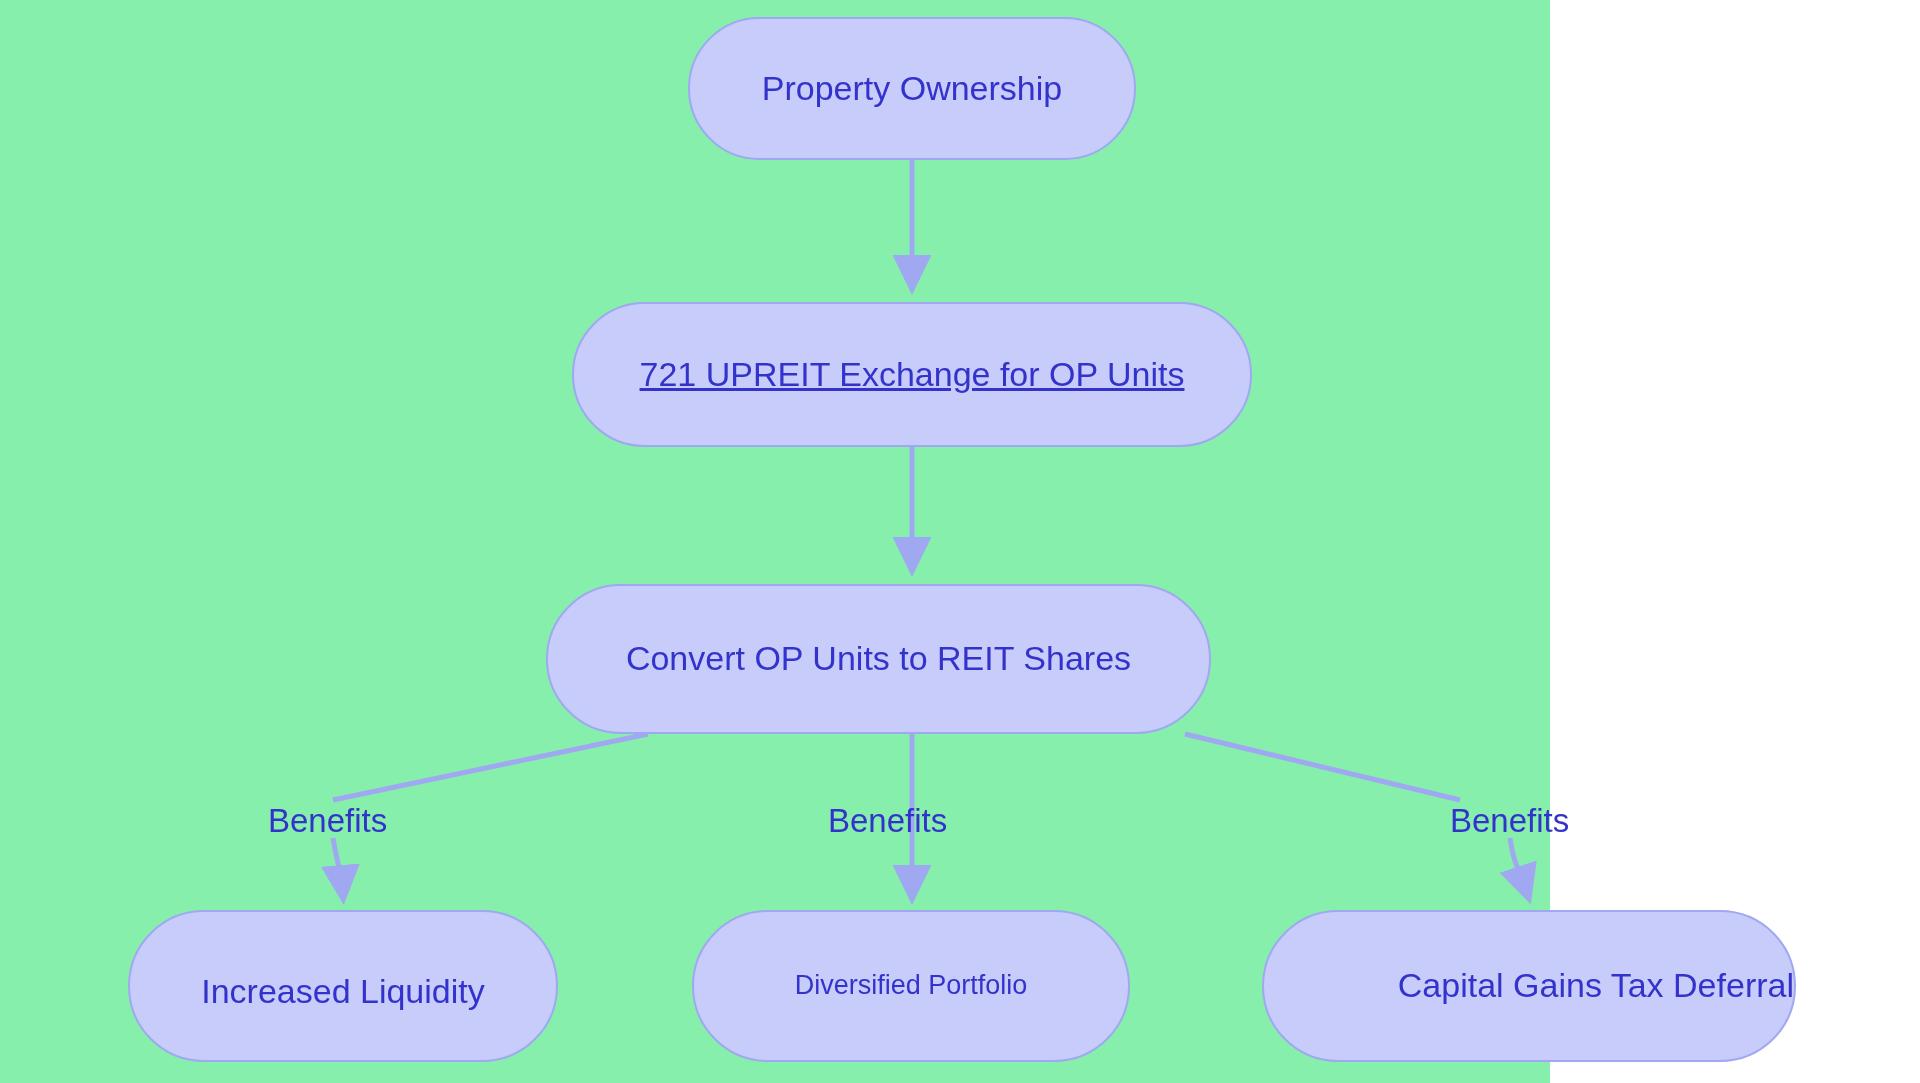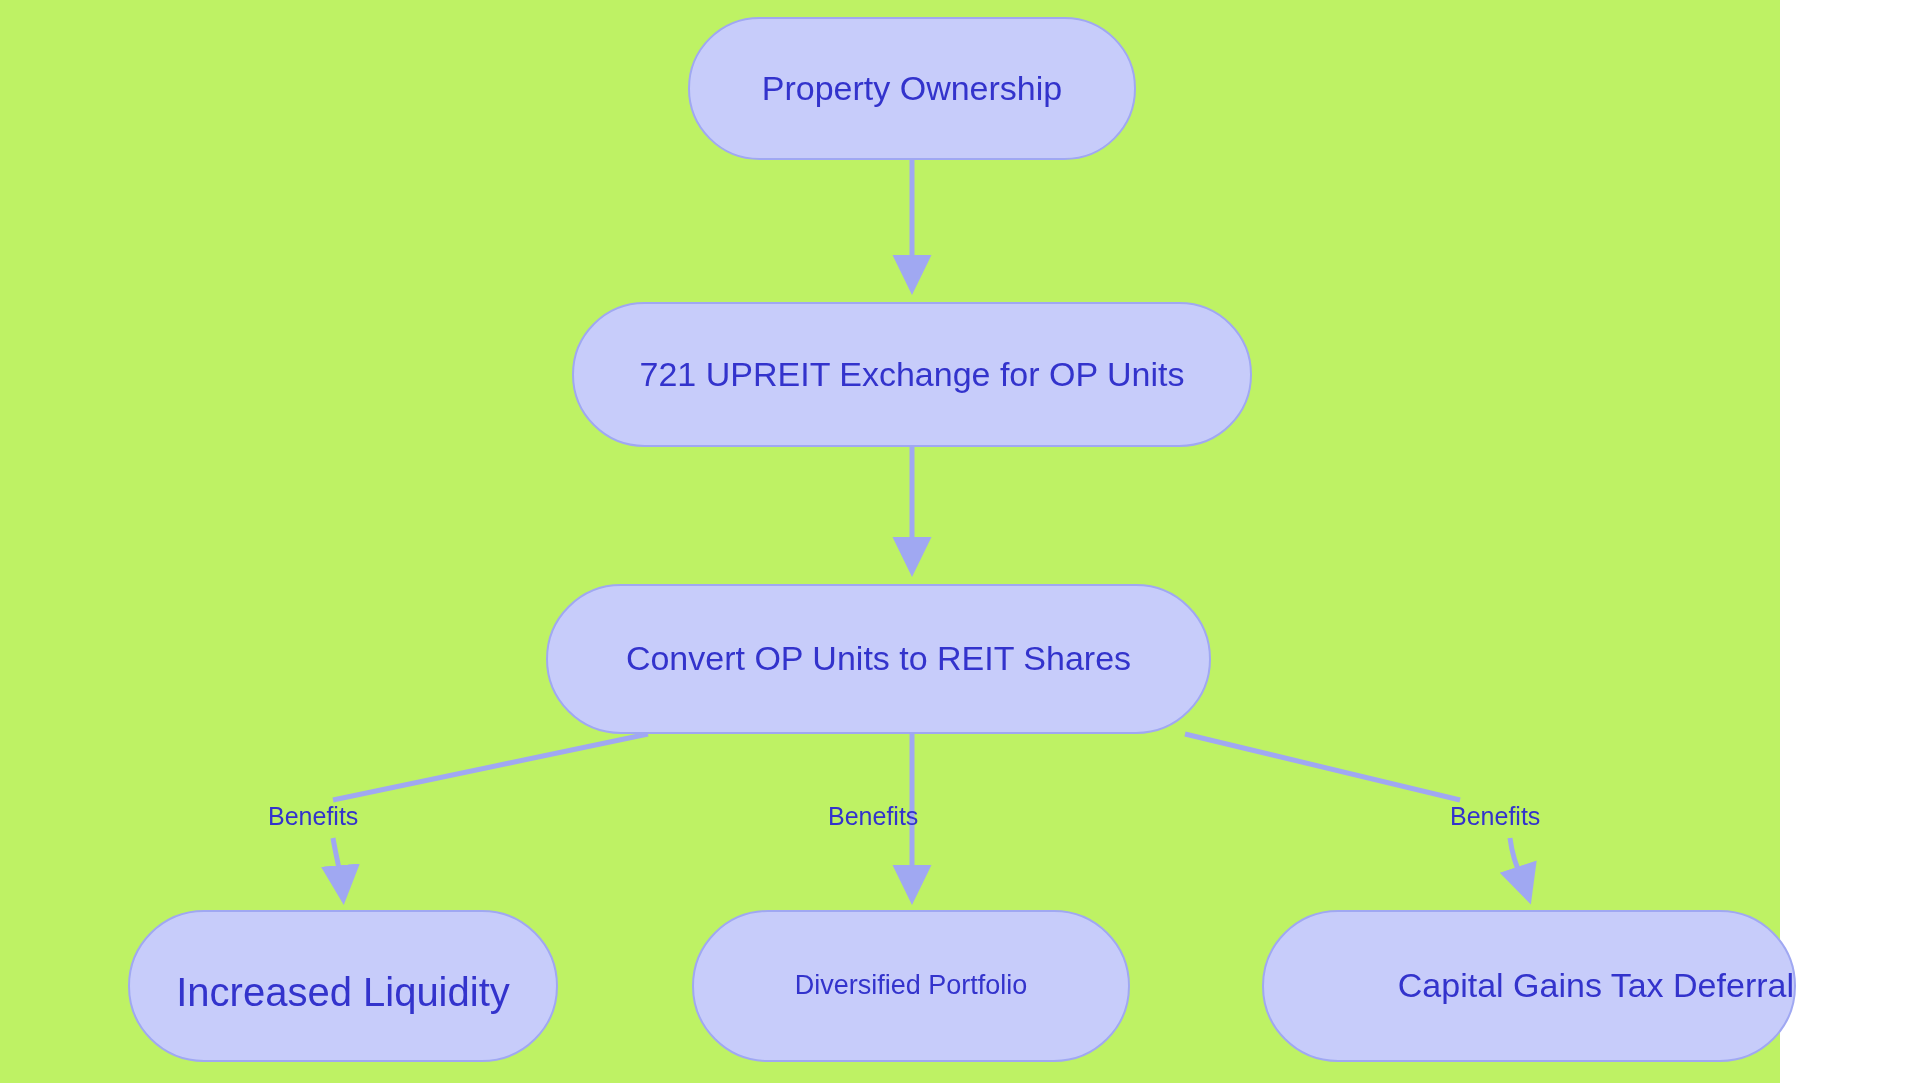--- a/index.html
+++ b/index.html
@@ -8,23 +8,23 @@
     background: #ffffff;
   }
   body {
     width: 1920px;
     height: 1083px;
     font-family: "Liberation Sans", sans-serif;
     overflow: hidden;
   }
   #canvas {
     position: relative;
-    width: 1780px;
+    width: 1550px;
     height: 1083px;
-    background: #bef264;
+    background: #86efac;
   }
   #edges {
     position: absolute;
     left: 0;
     top: 0;
     width: 1920px;
     height: 1083px;
   }
   .node {
     position: absolute;
@@ -44,48 +44,48 @@
     color: #3333cc;
     font-weight: 400;
   }
   
   #node-property-ownership {
     left: 688px; top: 17px; width: 448px; height: 143px;
   }
   #node-property-ownership .node-label { font-size: 34px; }
 
   #node-upreit-exchange {
-    left: 572px; top: 302px; width: 680px; height: 145px;
+    left: 572px; top: 302px; width: 680px; height: 145px; text-decoration: underline;
   }
   #node-upreit-exchange .node-label { font-size: 34px; }
 
   #node-convert-op-units {
     left: 546px; top: 584px; width: 665px; height: 150px; text-align: center;
   }
   #node-convert-op-units .node-label { font-size: 34px; }
 
   #node-increased-liquidity {
     left: 128px; top: 910px; width: 430px; height: 152px;
   }
-  #node-increased-liquidity .node-label { font-size: 40px; margin-top: 12px; }
+  #node-increased-liquidity .node-label { font-size: 34px; margin-top: 12px; }
 
   #node-diversified-portfolio {
     left: 692px; top: 910px; width: 438px; height: 152px;
   }
   #node-diversified-portfolio .node-label { font-size: 27px; }
 
   #node-capital-gains-tax-deferral {
     left: 1262px; top: 910px; width: 534px; height: 152px; justify-content: flex-end;
   }
   #node-capital-gains-tax-deferral .node-label { font-size: 34px; }
 
   .edge-label {
     position: absolute;
     color: #3333cc;
-    font-size: 25px;
+    font-size: 33px;
     white-space: nowrap;
     background: transparent;
   }
   #edge-label-left  { left: 268px;  top: 802px; }
   #edge-label-mid   { left: 828px;  top: 802px; }
   #edge-label-right { left: 1450px; top: 802px; }
 </style>
 </head>
 <body>
 

